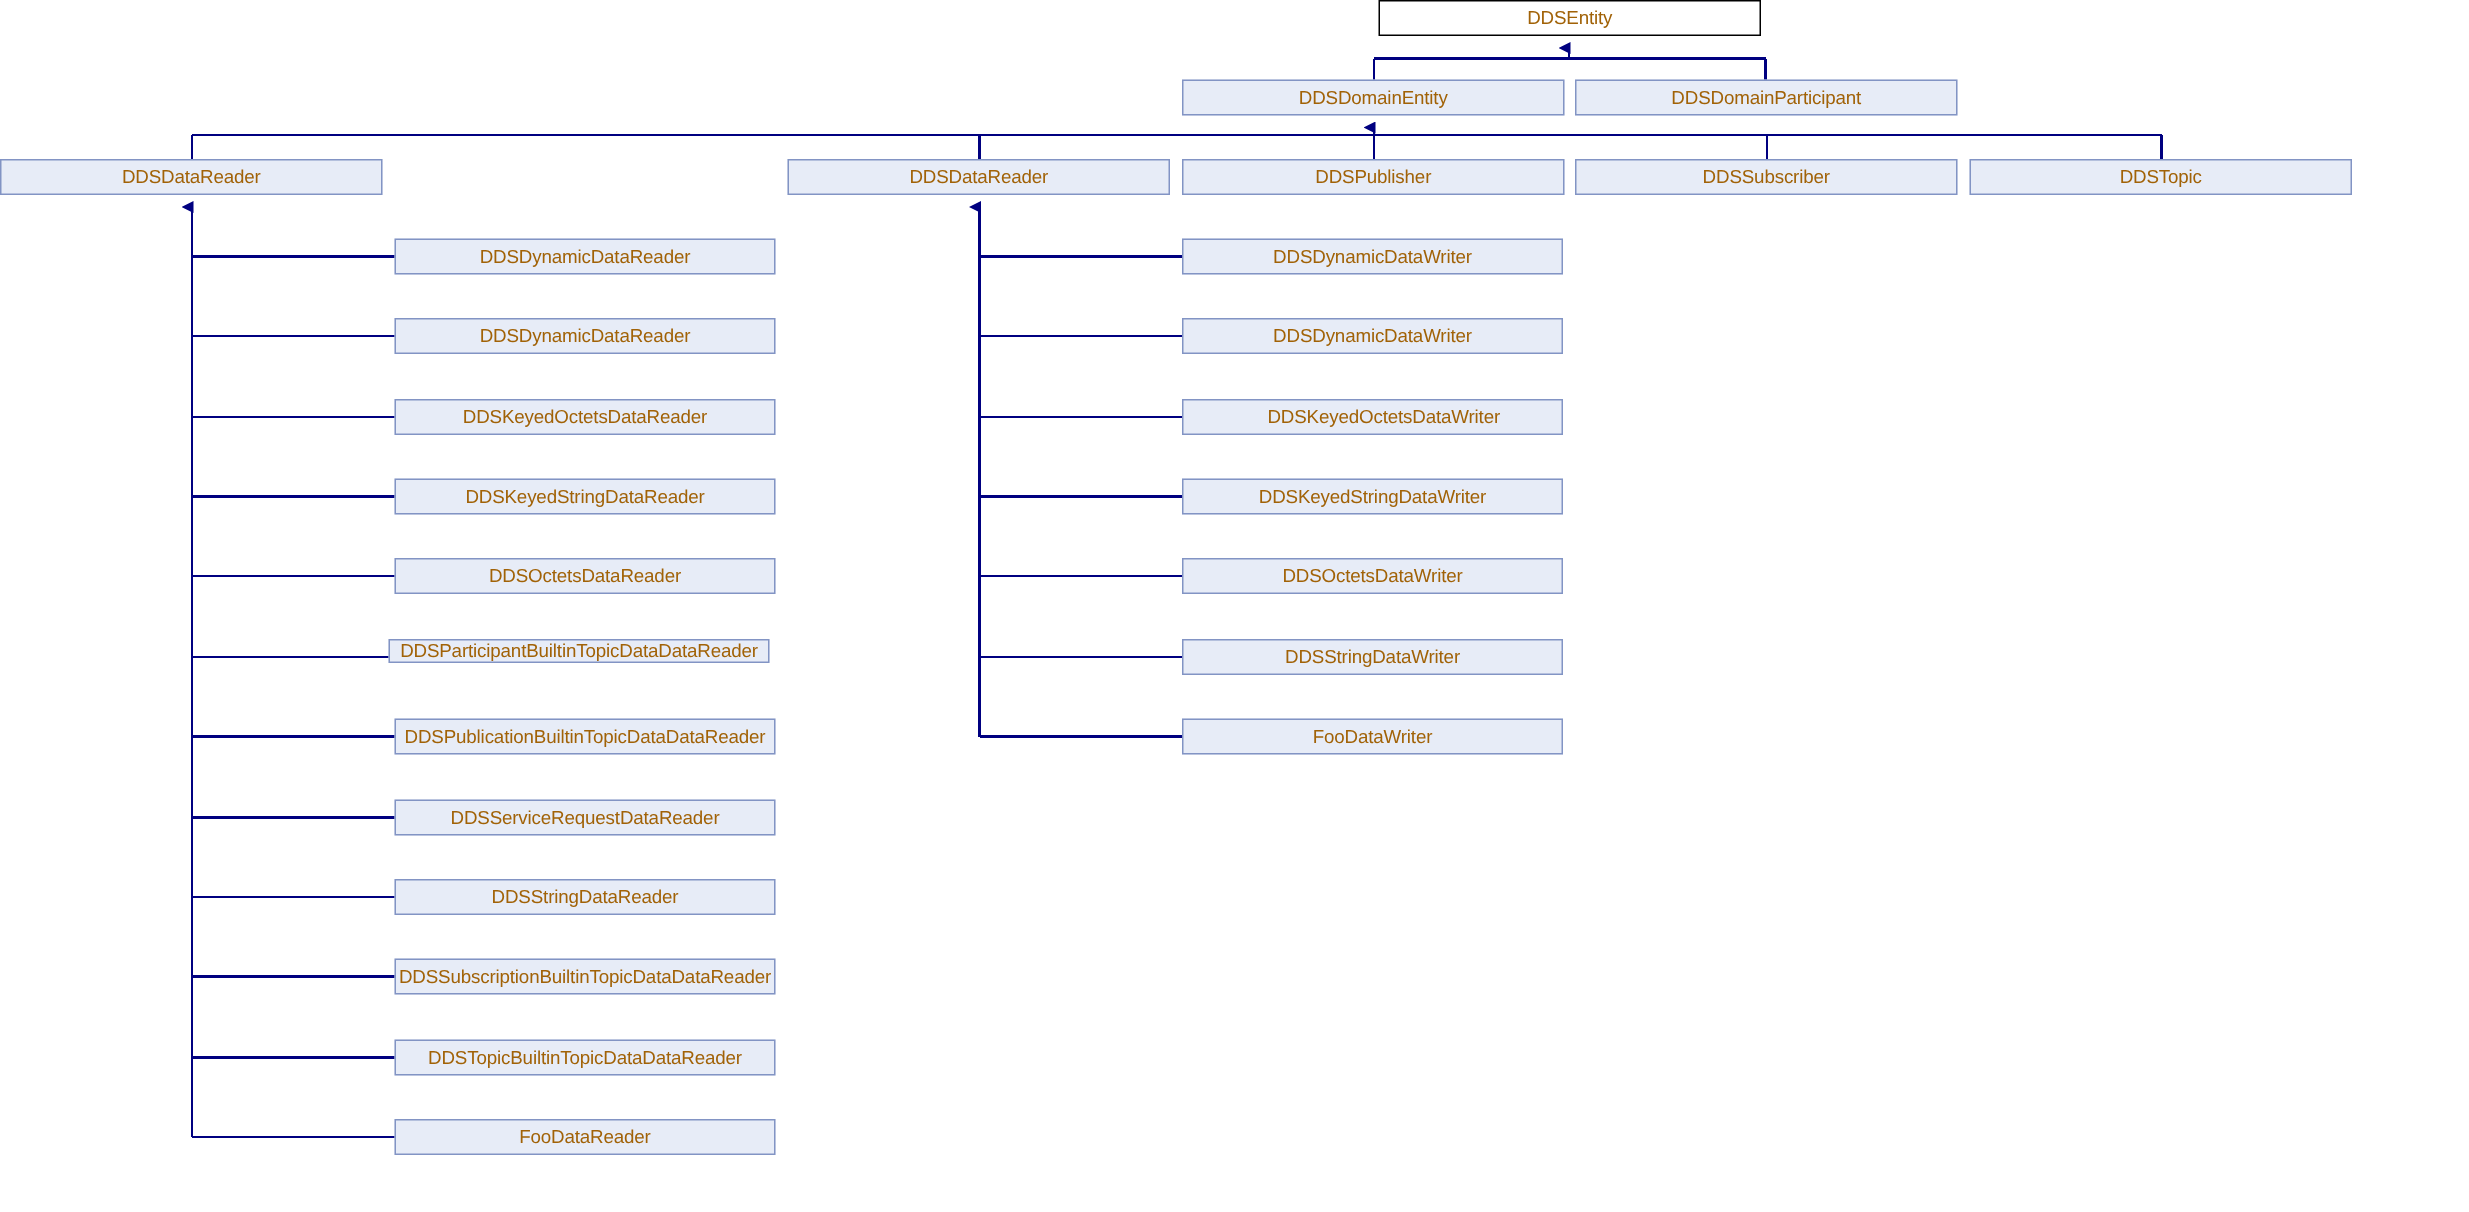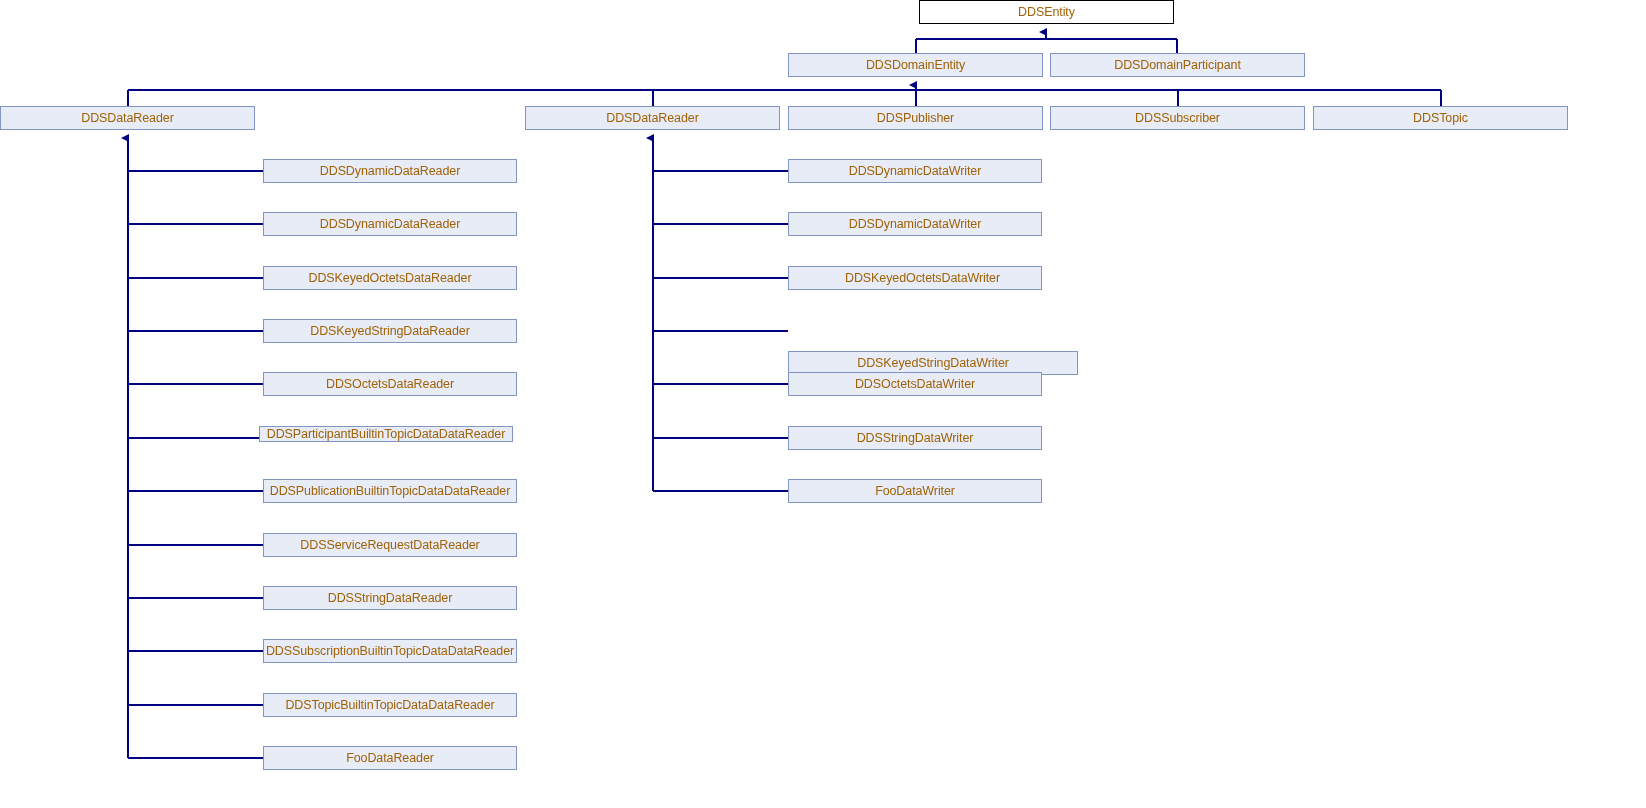--- a/index.html
+++ b/index.html
@@ -160,21 +160,21 @@
       </div>
       <div class="node" style="left: 788px; top: 159px; width: 254px; height: 24px;">
         <span class="node-label">DDSDynamicDataWriter</span>
       </div>
       <div class="node" style="left: 788px; top: 212px; width: 254px; height: 24px;">
         <span class="node-label">DDSDynamicDataWriter</span>
       </div>
       <div class="node" style="left: 788px; top: 266px; width: 254px; height: 24px; padding-left: 15px;">
         <span class="node-label">DDSKeyedOctetsDataWriter</span>
       </div>
-      <div class="node" style="left: 788px; top: 319px; width: 290px; height: 24px; margin-top: 32px;">
+      <div class="node" style="left: 788px; top: 319px; width: 254px; height: 24px;">
         <span class="node-label">DDSKeyedStringDataWriter</span>
       </div>
       <div class="node" style="left: 788px; top: 372px; width: 254px; height: 24px;">
         <span class="node-label">DDSOctetsDataWriter</span>
       </div>
       <div class="node" style="left: 788px; top: 426px; width: 254px; height: 24px;">
         <span class="node-label">DDSStringDataWriter</span>
       </div>
       <div class="node" style="left: 788px; top: 479px; width: 254px; height: 24px;">
         <span class="node-label">FooDataWriter</span>

